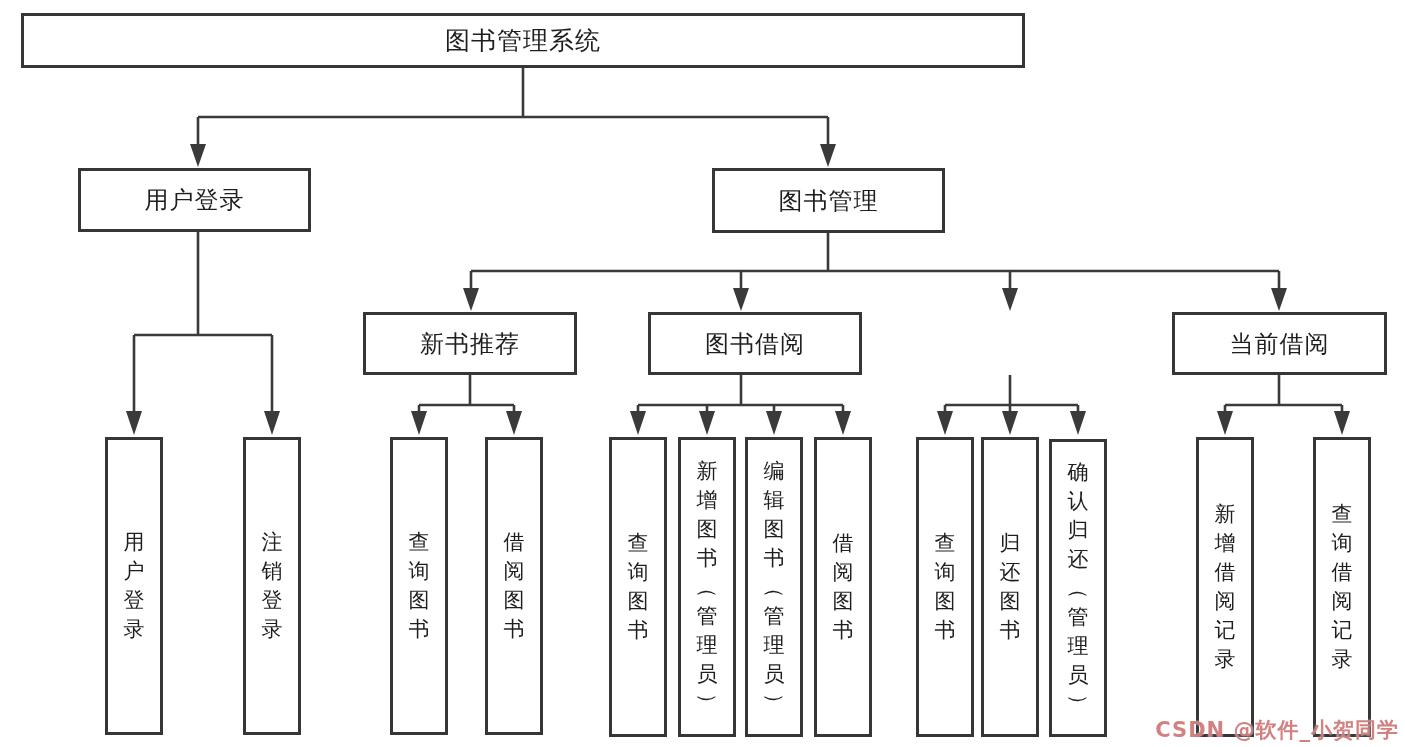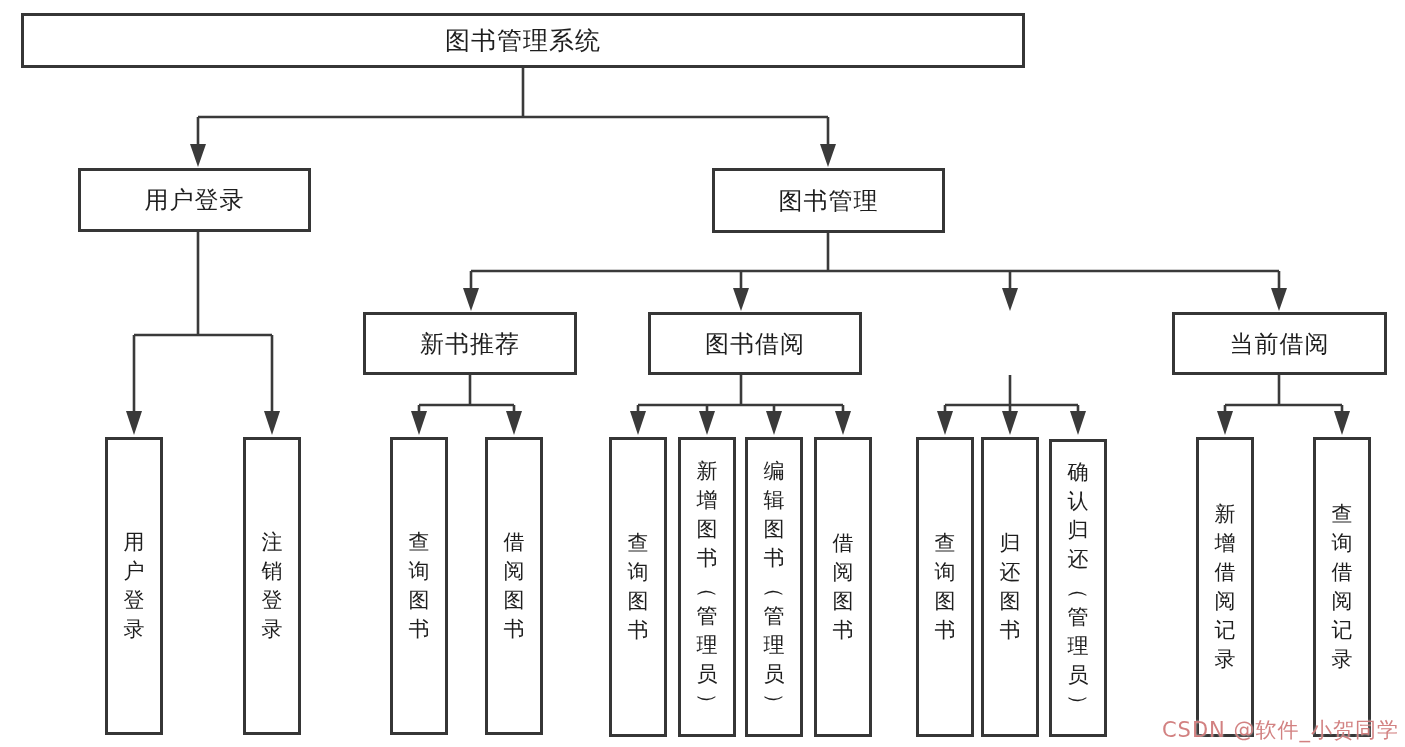--- a/index.html
+++ b/index.html
@@ -39,20 +39,21 @@
   }
   .vchar.rot{transform:rotate(90deg);}
   .watermark{
     position:absolute;
     right:6px;bottom:3px;
     font-size:21px;
     color:rgba(205,115,115,0.9);
     text-shadow:0 0 2px rgba(255,255,255,0.9);
     letter-spacing:1px;
     white-space:nowrap;
+    font-weight:bold;
   }
 </style>
 </head>
 <body>
 
 <div class="canvas">
 
   <svg class="wires" viewBox="0 0 1405 747" xmlns="http://www.w3.org/2000/svg">
     <g stroke="#3a3a3a" stroke-width="2.6" fill="none">
 

